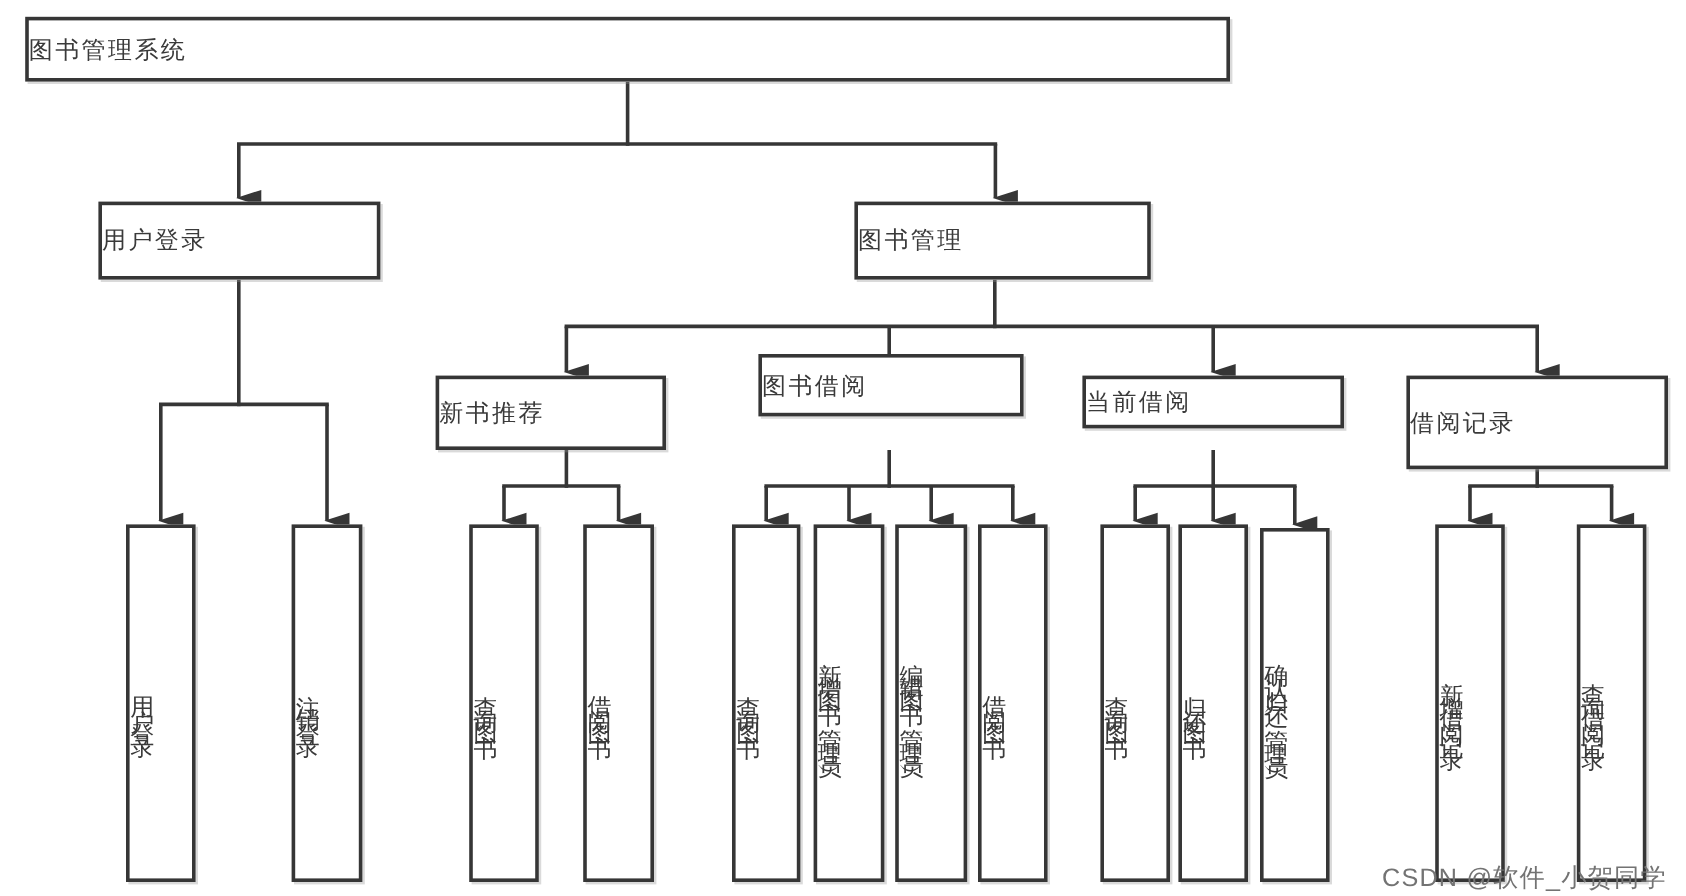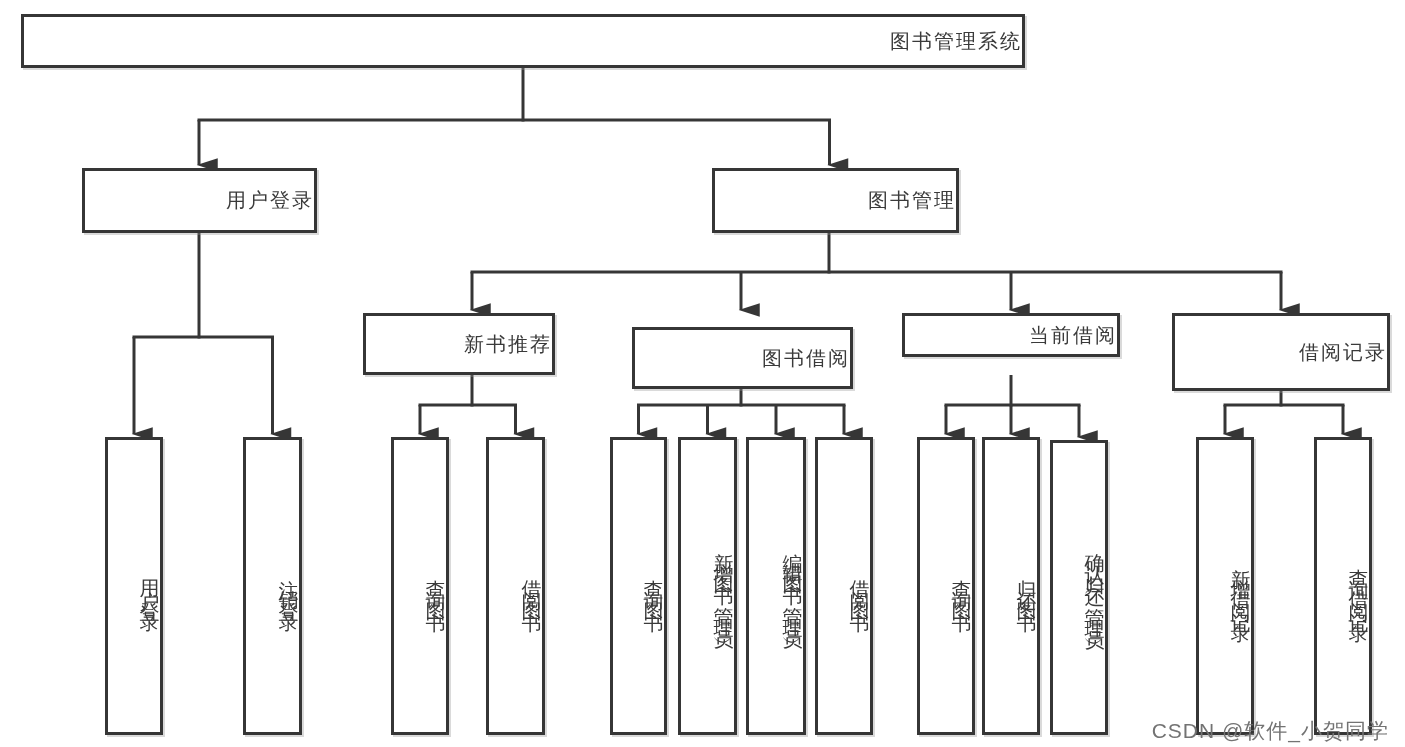--- a/index.html
+++ b/index.html
@@ -10,21 +10,21 @@
     font-family: "Liberation Sans", "DejaVu Sans", sans-serif;
     overflow: hidden;
   }
   #connectors { position: absolute; left: 0; top: 0; z-index: 1; }
   .box {
     position: absolute;
     box-sizing: border-box;
     background: #ffffff;
     border: 3px solid #363636;
     box-shadow: 2px 2px 0 rgba(150,150,150,0.35);
-    display: flex; align-items: center; justify-content: flex-end;
+    display: flex; align-items: center; justify-content: flex-start;
     z-index: 2;
     color: #3a3a3a;
   }
   .box.h span {
     font-size: 20px;
     letter-spacing: 2px;
     white-space: nowrap;
   }
   .box.v span {
     writing-mode: vertical-lr;
@@ -106,21 +106,21 @@
   <div class="box h" style="left:82px; top:168px; width:235px; height:65px">
     <span>用户登录</span>
   </div>
   <div class="box h" style="left:712px; top:168px; width:247px; height:65px">
     <span>图书管理</span>
   </div>
 
   <div class="box h" style="left:363px; top:313px; width:192px; height:62px">
     <span>新书推荐</span>
   </div>
-  <div class="box h" style="left:632px; top:327px; width:221px; height:62px">
+  <div class="box h" style="left:632px; top:295px; width:221px; height:52px">
     <span>图书借阅</span>
   </div>
   <div class="box h" style="left:902px; top:313px; width:218px; height:44px">
     <span>当前借阅</span>
   </div>
   <div class="box h" style="left:1172px; top:313px; width:218px; height:78px">
     <span>借阅记录</span>
   </div>
 
   <div class="box v" style="left:105px; top:437px; width:58px; height:298px">

